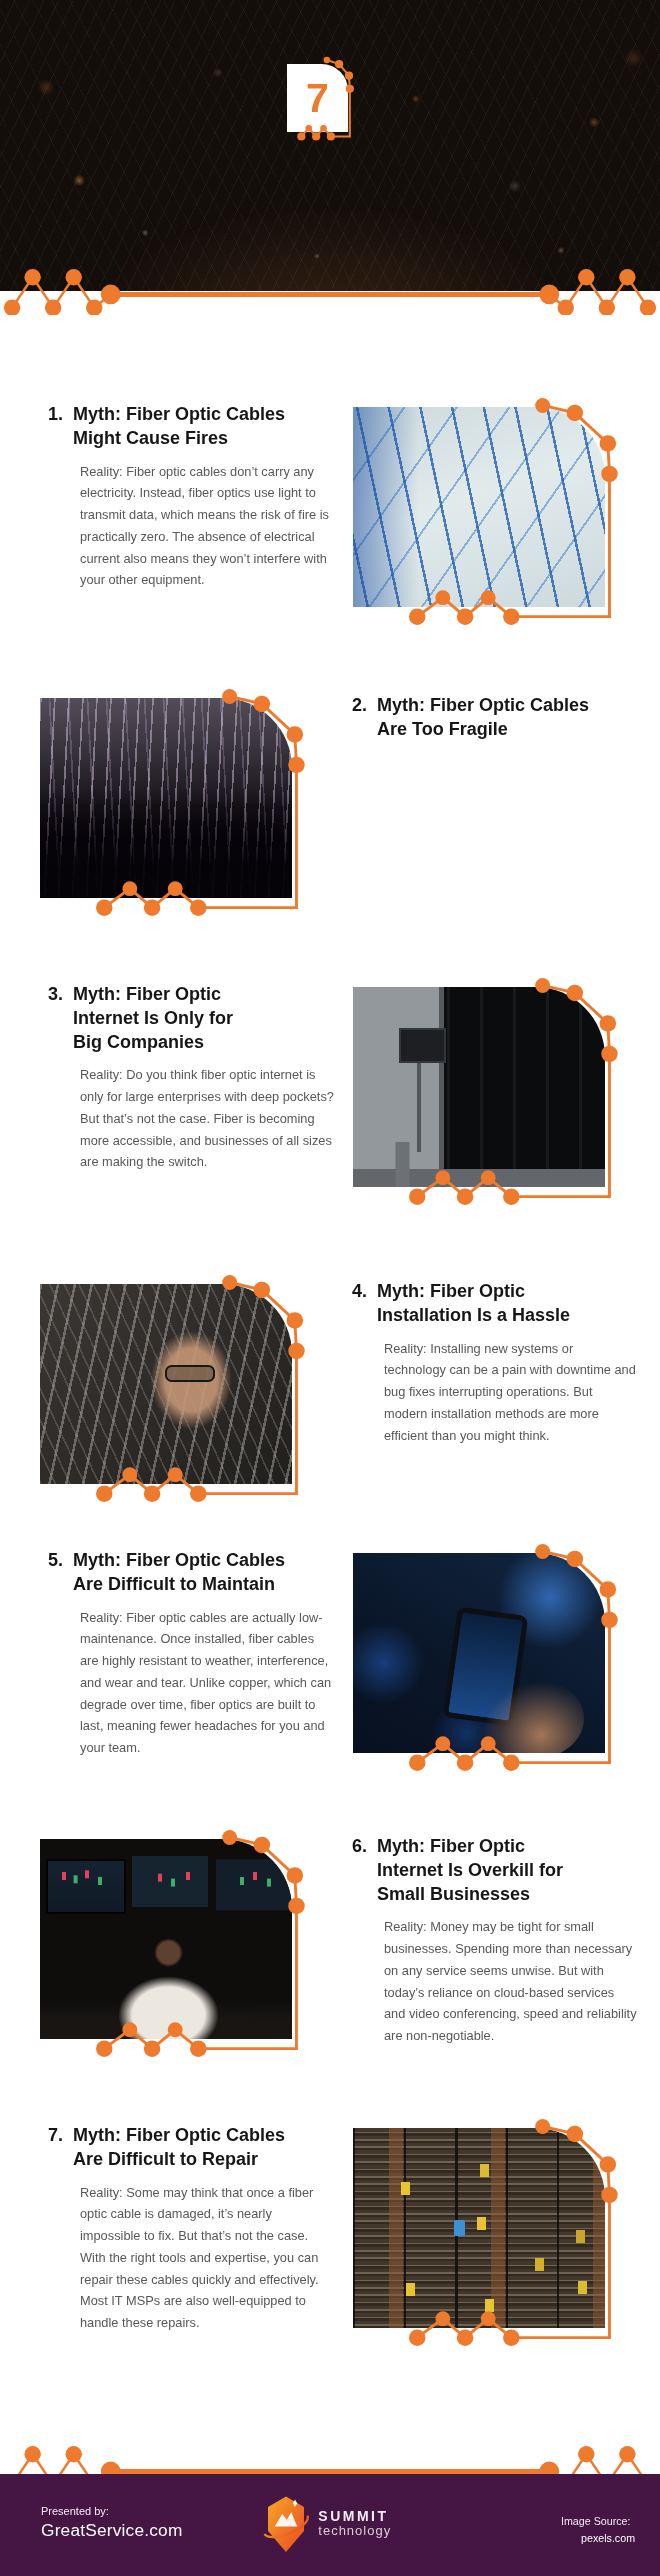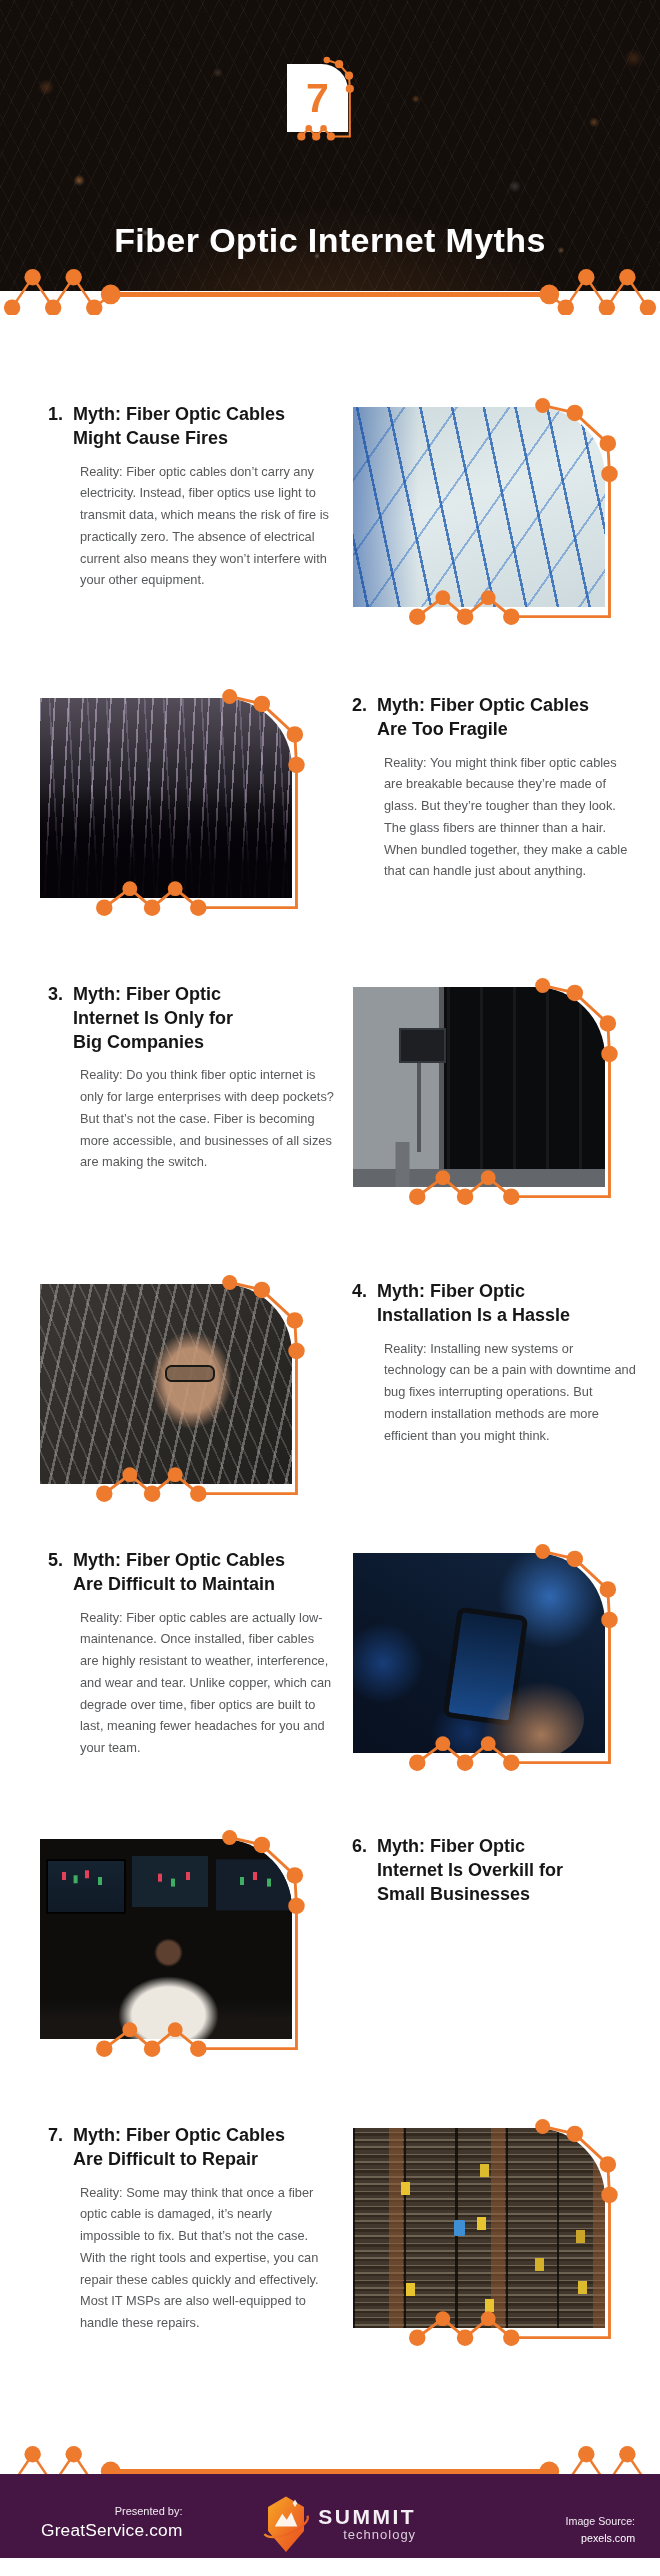--- a/index.html
+++ b/index.html
@@ -110,28 +110,28 @@
     repeating-linear-gradient(90deg, rgba(15,12,10,.85) 0 2.5px, transparent 2.5px 51px),
     repeating-linear-gradient(90deg, transparent 0 36px, rgba(146,90,52,.5) 36px 50px, transparent 50px 102px),
     repeating-linear-gradient(0deg, #33291f 0 2.5px, #6e6253 2.5px 4.1px, #42372c 4.1px 7.4px),
     #3a2f25;}
   .photo-7::before{content:"";position:absolute;left:48px;top:54px;width:9px;height:13.2px;background:#e7c430;
     box-shadow:76px 35px 0 #e7c430, 79px -18px 0 #ddbb2e, 5px 101px 0 #e7c430,
       134px 76px 0 #d4b02a, 84px 117px 0 #e7c430, 175px 48px 0 #caa52a, 177px 99px 0 #ddbb2e;}
   .photo-7::after{content:"";position:absolute;left:101px;top:92px;width:10.7px;height:15.7px;background:#3f8fd4;border-radius:1.7px;}
 
   
-  .footer{position:absolute;left:0;top:2474px;width:660px;height:84px;background:var(--footer-bg);color:#fff;text-align:right;}
+  .footer{position:absolute;left:0;top:2474px;width:660px;height:102px;background:var(--footer-bg);color:#fff;}
   .presented{position:absolute;left:41px;top:31px;}
   .presented-label{font-size:11px;color:#f2ecf2;}
   .presented-site{display:block;margin-top:3.3px;font-size:17.3px;color:#ffffff;text-decoration:none;letter-spacing:0.2px;}
   .brand{position:absolute;left:262px;top:18px;display:flex;align-items:center;}
   .brand-icon{width:48px;height:63px;}
   .brand-text{margin-left:8.3px;}
-  .brand-name{font-size:21px;font-weight:600;letter-spacing:2.5px;color:#f4eef4;line-height:1.1;}
+  .brand-name{font-size:14px;font-weight:600;letter-spacing:2.5px;color:#f4eef4;line-height:1.1;}
   .brand-sub{font-size:13px;font-weight:300;letter-spacing:1px;color:#d9cfd9;line-height:1.1;}
   .source{position:absolute;left:561px;top:41px;}
   .source-label{font-size:10.7px;color:#f2ecf2;}
   .source-site{display:block;margin-top:5px;font-size:10.7px;color:#ffffff;text-decoration:none;padding-left:20px;}
 </style>
 </head>
 <body>
 
 <div class="page">
 
@@ -150,21 +150,20 @@
           <circle cx="85" cy="42" r="5"></circle>
             <circle cx="26" cy="100" r="5"></circle>
             <circle cx="35" cy="90" r="4"></circle>
           <circle cx="44" cy="100" r="5"></circle>
             <circle cx="53" cy="90" r="4"></circle>
             <circle cx="62" cy="100" r="5"></circle>
         </g>
       </svg>
       <span class="badge-number">7</span>
     </div>
-    <h1 class="header-title">Fiber Optic Internet Myths</h1>
   </header>
 
   <svg class="divider divider-header" viewBox="0 0 800 56">
     <g fill="none" stroke="#EE7B2D" stroke-width="3">
       <polyline points="13,47 38,10 63,47 88,10 113,47 133,31"></polyline>
       <polyline points="667,31 687,47 712,10 737,47 762,10 787,47"></polyline>
     </g>
     <line x1="133" y1="31" x2="667" y2="31" stroke="#EE7B2D" stroke-width="6"></line>
     <g fill="#EE7B2D">
       <circle cx="13" cy="47" r="10"></circle>
@@ -213,21 +212,20 @@
       </svg>
     </div>
   </section>
 
   <section class="section img-left" style="top: 690px;">
     <div class="text-col">
       <div class="sec-heading">
         <span class="sec-num">2.</span>
         <span class="sec-title-text">Myth: Fiber Optic Cables<br>Are Too Fragile</span>
       </div>
-      <p class="sec-body">Reality: You might think fiber optic cables are breakable because they’re made of glass. But they’re tougher than they look. The glass fibers are thinner than a hair. When bundled together, they make a cable that can handle just about anything.</p>
     </div>
     <div class="img-col">
       <div class="photo photo-2" aria-label="Glowing fiber optic strands hanging in the dark"></div>
       <svg class="deco" viewBox="0 0 360 300">
         <g fill="none" stroke="#EE7B2D" stroke-width="3.5">
           <polyline points="242,16 281,25 321,62 323,99"></polyline>
           <polyline points="323,99 323,272 204,272"></polyline>
           <polyline points="90,272 121,249 148,272 176,249 204,272"></polyline>
         </g>
         <g fill="#EE7B2D">
@@ -337,20 +335,21 @@
       </svg>
     </div>
   </section>
 
   <section class="section img-left" style="top: 1831px;">
     <div class="text-col">
       <div class="sec-heading">
         <span class="sec-num">6.</span>
         <span class="sec-title-text">Myth: Fiber Optic<br>Internet Is Overkill for<br>Small Businesses</span>
       </div>
+      <p class="sec-body">Reality: Money may be tight for small businesses. Spending more than necessary on any service seems unwise. But with today’s reliance on cloud-based services and video conferencing, speed and reliability are non-negotiable.</p>
     </div>
     <div class="img-col">
       <div class="photo photo-6" aria-label="IT professional working at a desk with multiple monitors">
             <span class="chart-dots"></span>
           </div>
       <svg class="deco" viewBox="0 0 360 300">
         <g fill="none" stroke="#EE7B2D" stroke-width="3.5">
           <polyline points="242,16 281,25 321,62 323,99"></polyline>
           <polyline points="323,99 323,272 204,272"></polyline>
           <polyline points="90,272 121,249 148,272 176,249 204,272"></polyline>

